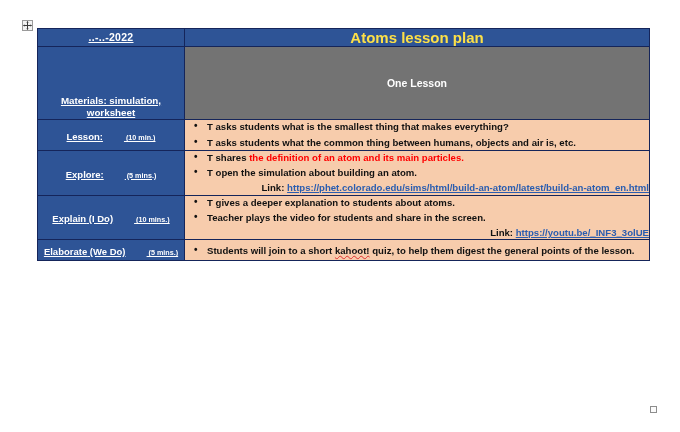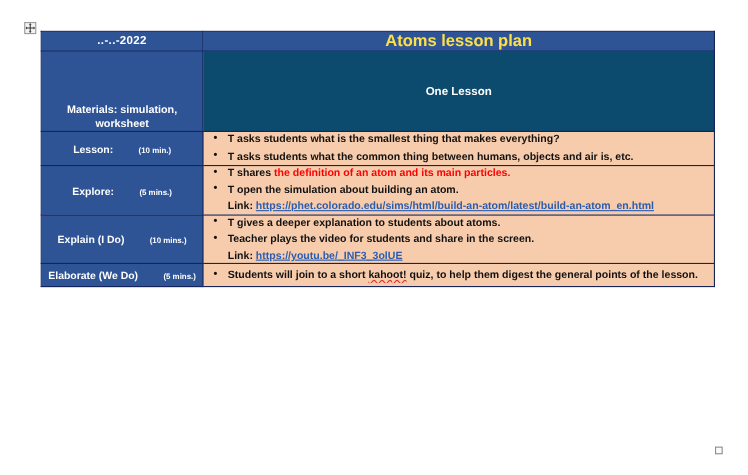--- a/index.html
+++ b/index.html
@@ -56,39 +56,40 @@
   }
 
   .stage-cell {
     width: 146px;
     background: #2e5496;
     color: #ffffff;
     text-align: center;
     font-weight: bold;
     padding: 7px 6px;
     line-height: 1.25;
+    text-decoration: underline;
   }
   .stage-cell .stage-name { font-size: 9.5px; }
   .stage-cell .stage-sub  { font-size: 9.5px; font-weight: bold; }
   .stage-cell .stage-time { font-size: 7.2px; font-weight: bold; margin-left: 21px; }
 
   .date-cell .stage-name { font-size: 10.5px; letter-spacing: .3px; }
   .materials-cell .stage-name { font-size: 9.8px; margin-top: 48px; }
   .keyterms-cell .stage-name { font-size: 9.5px; letter-spacing: .2px; }
 
   .title-cell {
     background: #2e5496;
     color: #fde047;
     text-align: center;
     font-weight: bold;
     font-size: 15px;
     padding: 9px 6px;
   }
   .subtitle-cell {
-    background: #0c4a6e;
+    background: #737373;
     color: #ffffff;
     text-align: center;
     font-weight: bold;
     font-size: 10.5px;
     padding: 10px 6px;
   }
 
   .content-cell {
     background: #f7ccac;
     color: #111111;
@@ -111,21 +112,21 @@
   .content-cell li::before {
     content: "\2022";
     position: absolute;
     left: -13px;
     top: -1px;
     font-size: 10px;
     color: #111111;
   }
 
   .red-text { color: #ff0000; }
-  .link-line { display: block; margin-top: 1px; }
+  .link-line { display: block; margin-top: 1px; text-align: right; }
   .hyperlink {
     color: #2a5db0;
     text-decoration: underline;
     word-break: break-all;
   }
   .spell-error {
     text-decoration: underline wavy #e03030;
     text-decoration-skip-ink: none;
   }
 </style>

